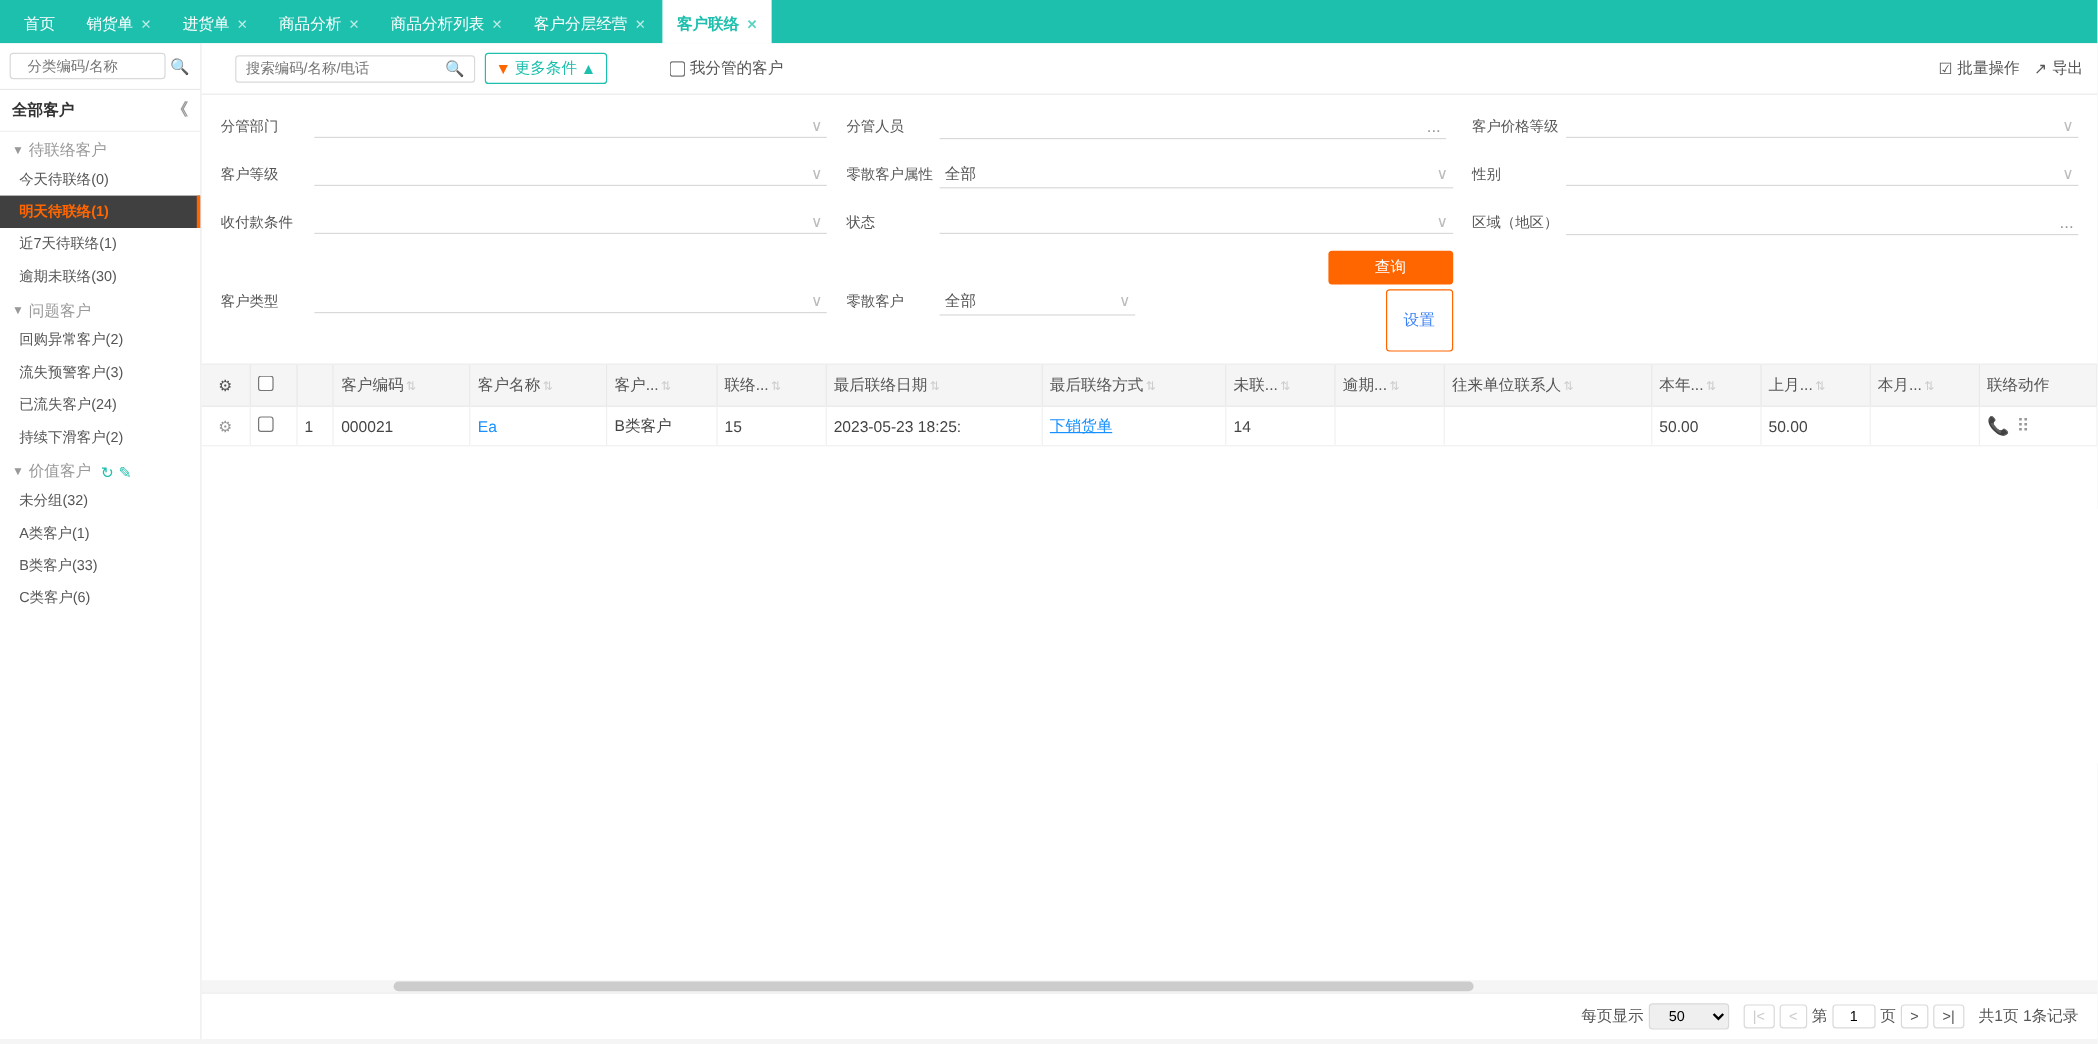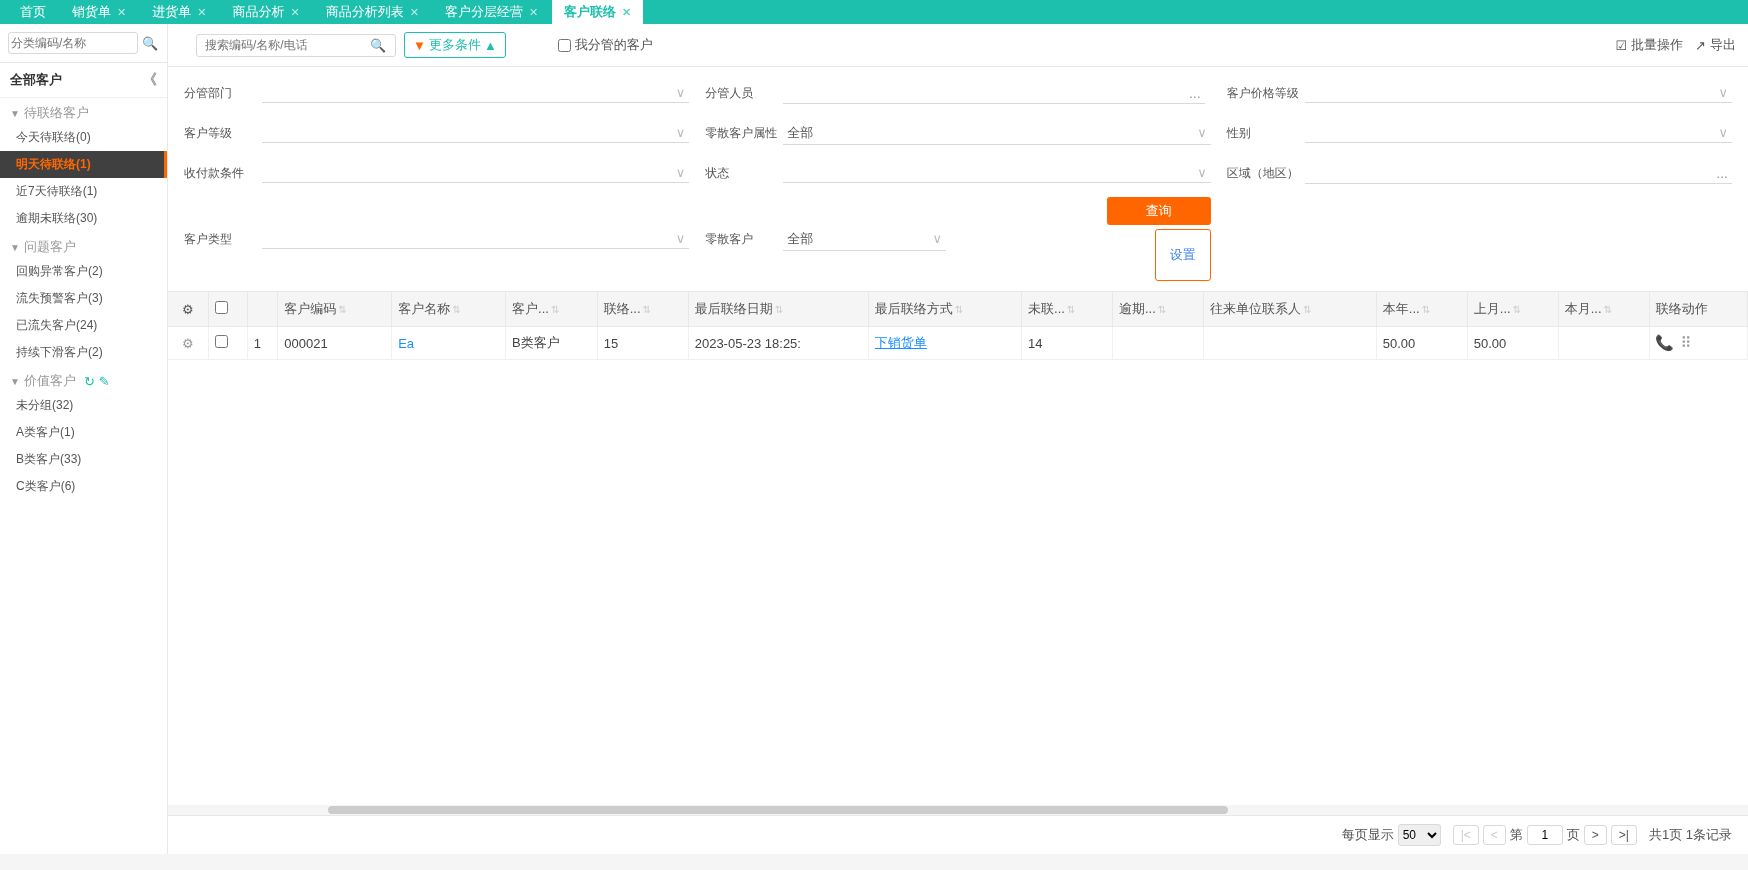--- a/index.html
+++ b/index.html
@@ -1,23 +1,23 @@
 <!DOCTYPE html>
 <html><head>
   <meta charset="utf-8">
   <style>
     * { box-sizing: border-box; margin: 0; padding: 0; font-family: 'Microsoft YaHei', Arial, sans-serif; font-size: 13px; }
     body { background: #f5f5f5; overflow-x: hidden; }
 
     
     .top-nav {
       background: #1dbfad;
-      height: 24px;
-      display: flex;
-      align-items: center;
+      height: 36px;
+      display: flex;
+      align-items: flex-start;
       padding: 0 8px;
       gap: 2px;
     }
     .nav-item {
       color: #fff;
       padding: 0 12px;
       height: 40px;
       display: flex;
       align-items: center;
       cursor: pointer;
@@ -45,21 +45,21 @@
     }
     .sidebar-search {
       padding: 8px;
       display: flex;
       align-items: center;
       border-bottom: 1px solid #e8e8e8;
     }
     .sidebar-search input {
       border: 1px solid #d9d9d9;
       border-radius: 3px;
-      padding: 3px 2px;
+      padding: 3px 14px;
       width: 130px;
       font-size: 12px;
       outline: none;
     }
     .sidebar-search-icon {
       margin-left: 4px;
       color: #999;
       cursor: pointer;
     }
     .sidebar-all {
@@ -286,21 +286,21 @@
       color: #555;
     }
     .page-size-select {
       display: flex;
       align-items: center;
       gap: 4px;
     }
     .page-size-select select {
       border: 1px solid #d9d9d9;
       border-radius: 3px;
-      padding: 2px 0;
+      padding: 2px 12px;
       font-size: 12px;
       outline: none;
     }
     .page-nav { display: flex; align-items: center; gap: 4px; }
     .page-btn {
       border: 1px solid #d9d9d9;
       background: #fff;
       border-radius: 3px;
       padding: 2px 7px;
       cursor: pointer;

